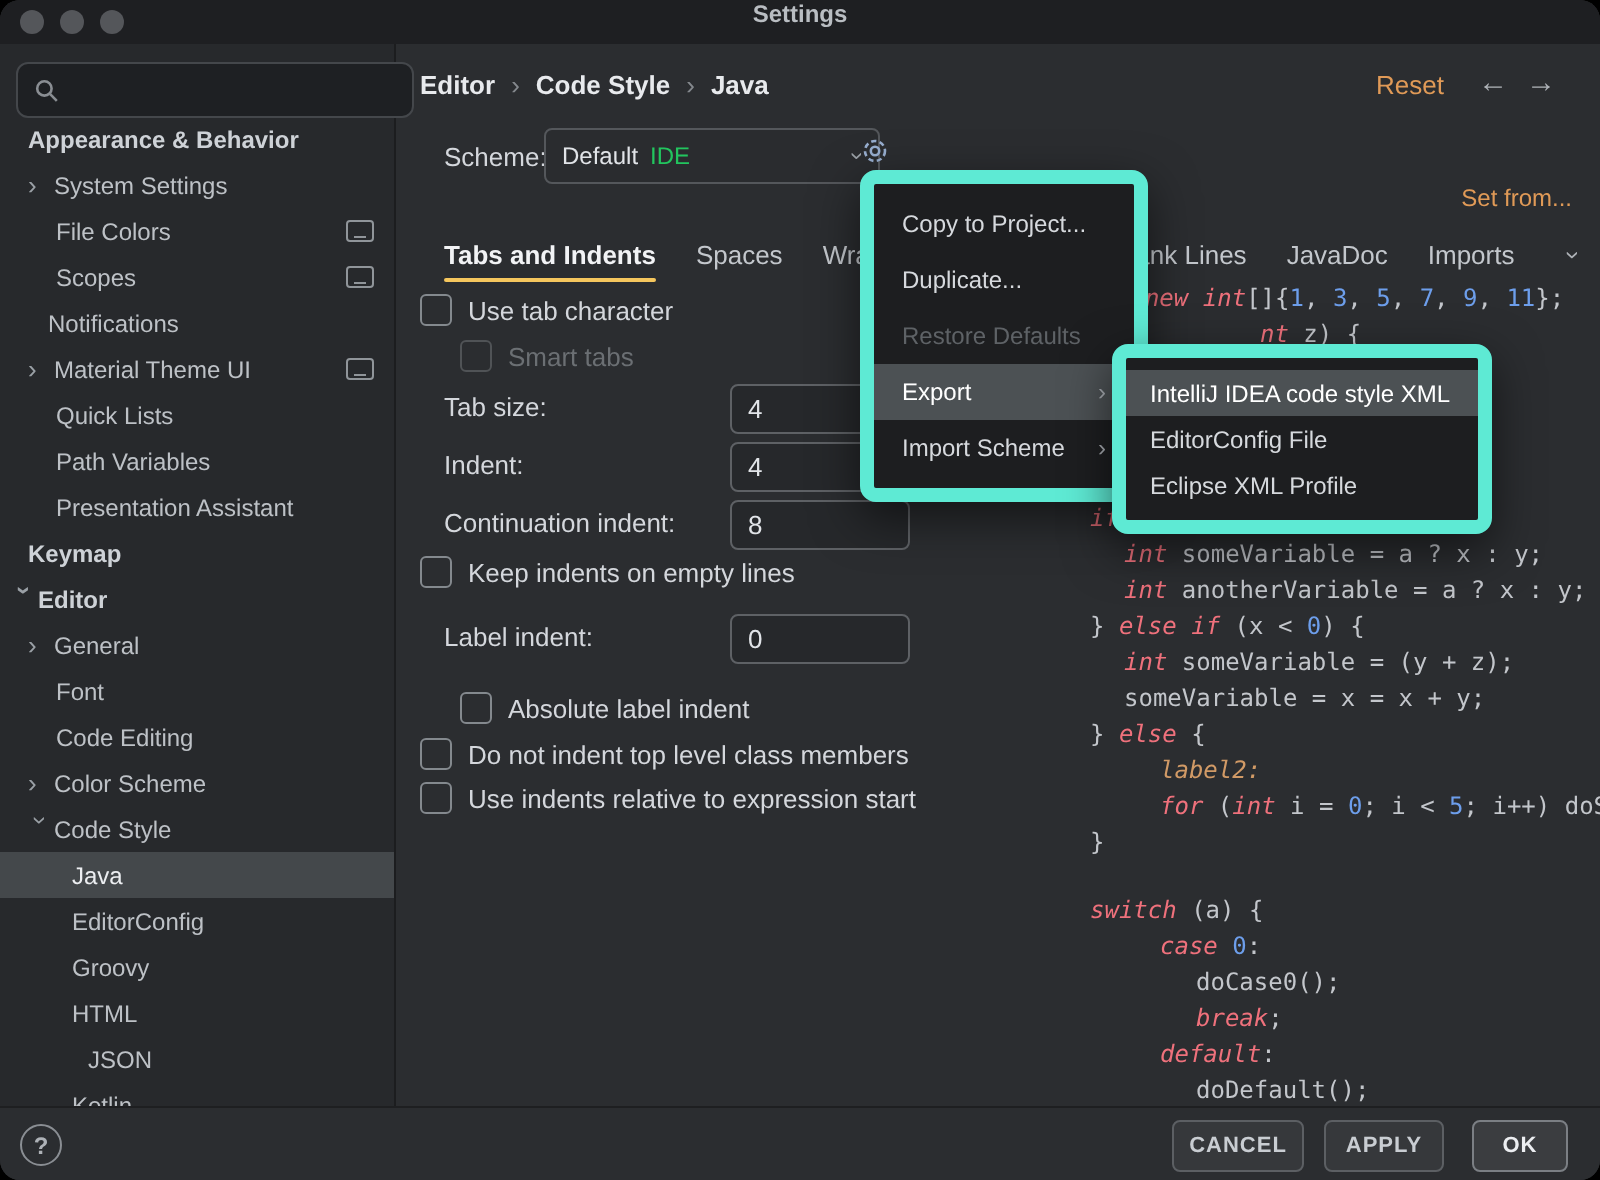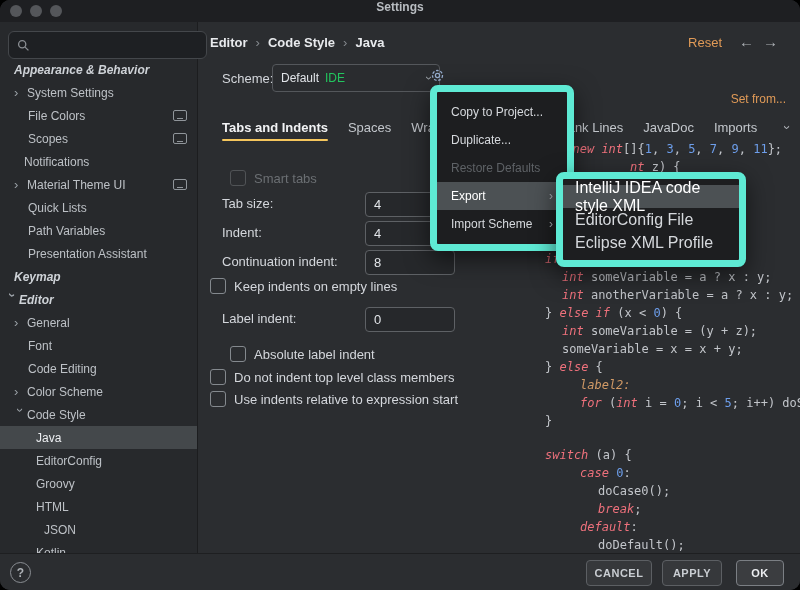--- a/index.html
+++ b/index.html
@@ -10,21 +10,21 @@
   .titlebar{position:absolute;top:0;left:0;right:0;height:22px;background:#1e1f22;display:flex;align-items:flex-start;justify-content:center;z-index:30;}
   .traffic{position:absolute;left:10px;top:5px;display:flex;gap:8px;}
   .traffic span{width:12px;height:12px;border-radius:50%;background:#54565a;}
   .win-title{font-size:12px;font-weight:bold;color:#b9bdc2;}
 
   
   .sidebar{position:absolute;top:22px;left:0;width:197px;bottom:36px;background:#27292c;border-right:1px solid #1c1d1f;z-index:5;}
   .search{position:absolute;top:9px;left:8px;width:181px;height:26px;background:#1e2023;border:1px solid #44474b;border-radius:6px;display:flex;align-items:center;padding:0 8px;}
   .tree{position:absolute;top:36px;left:0;right:0;bottom:0;overflow:hidden;font-size:12px;}
   .tree-row{height:23px;display:flex;align-items:center;color:#bdc1c6;cursor:default;}
-  .tree-row.bold{font-weight:bold;color:#ced2d7;font-style:italic;}
+  .tree-row.bold{font-weight:bold;color:#ced2d7;}
   .tree-row.selected{background:#44484b;color:#eceef1;}
   .tree-chevron{display:inline-block;width:13px;color:#9aa0a6;font-size:13px;line-height:13px;flex:none;}
   .tree-chevron.down{transform:rotate(90deg);}
   .tree-label{white-space:nowrap;}
   .screen-icon{width:12px;height:9px;border:1px solid #90959a;border-radius:2px;margin-left:auto;margin-right:10px;flex:none;position:relative;}
   .screen-icon::after{content:'';position:absolute;left:3px;right:3px;bottom:1px;height:1px;background:#90959a;}
 
   
   .breadcrumb{position:absolute;left:210px;top:35px;display:flex;align-items:center;font-size:13px;font-weight:bold;color:#e8eaed;z-index:6;}
   .bc-sep{color:#84888d;margin:0 8px;font-weight:normal;}
@@ -66,21 +66,21 @@
   .seg-k{color:var(--keyword,#ef717c);font-style:italic;}
   .seg-n{color:var(--number,#6d9eeb);}
   .seg-lb{color:var(--label-color,#d19a66);font-style:italic;}
 
   
   .menu{position:absolute;background:#1d1e20;border:7px solid #5eead4;border-radius:8px;box-shadow:0 8px 24px rgba(0,0,0,.55);padding:6px 0;z-index:60;}
   .menu.main{left:430px;top:85px;width:130px;}
   .menu.sub{left:556px;top:172px;width:176px;}
   .menu-item{display:flex;align-items:center;padding:0 14px;font-size:12px;color:#d6d9dd;cursor:pointer;}
   .menu.main .menu-item{height:28px;}
-  .menu.sub .menu-item{height:23px;font-size:16px;padding:0 12px;}
+  .menu.sub .menu-item{height:23px;font-size:12px;padding:0 12px;}
   .menu-item.disabled{color:#5e6266;cursor:default;}
   .menu-item.highlighted{background:#4c5154;color:#fff;}
   .sub-arrow{margin-left:auto;color:#a6aab0;font-size:12px;}
 
   
   .footer{position:absolute;left:0;right:0;bottom:0;height:36px;background:#2b2d30;border-top:1px solid #1e1f21;z-index:40;}
   .btn{position:absolute;top:6px;height:24px;border-radius:4px;background:#36383b;border:1px solid #5c5f63;color:#c9cdd2;font-size:11px;font-weight:bold;letter-spacing:.5px;display:flex;align-items:center;justify-content:center;cursor:pointer;font-family:inherit;}
   .btn.cancel{right:148px;width:64px;}
   .btn.apply{right:78px;width:58px;}
   .btn.ok{right:16px;width:46px;background:#3b3d40;border-color:#7b7f84;color:#eceef1;}
@@ -221,20 +221,24 @@
       <div class="tab">Wrapping and Braces</div>
       <div class="tab">Blank Lines</div>
       <div class="tab">JavaDoc</div>
       <div class="tab">Imports</div>
       <div class="tab">Arrangement</div>
     </div>
   <div class="tabs-overflow">
       <span class="g">›</span>
     </div>
 
+  <div class="cb-row" style="left:210px;top:147px;">
+    <span class="cb"></span>
+    <span>Use tab character</span>
+  </div>
   <div class="cb-row disabled" style="left:230px;top:170px;">
     <span class="cb"></span>
     <span>Smart tabs</span>
   </div>
 
   <div class="field-label" style="left:222px;top:196px;">Tab size:</div>
   <input class="field-input" style="left: 365px; top: 192px;" value="4">
 
   <div class="field-label" style="left:222px;top:225px;">Indent:</div>
   <input class="field-input" style="left: 365px; top: 221px;" value="4">

